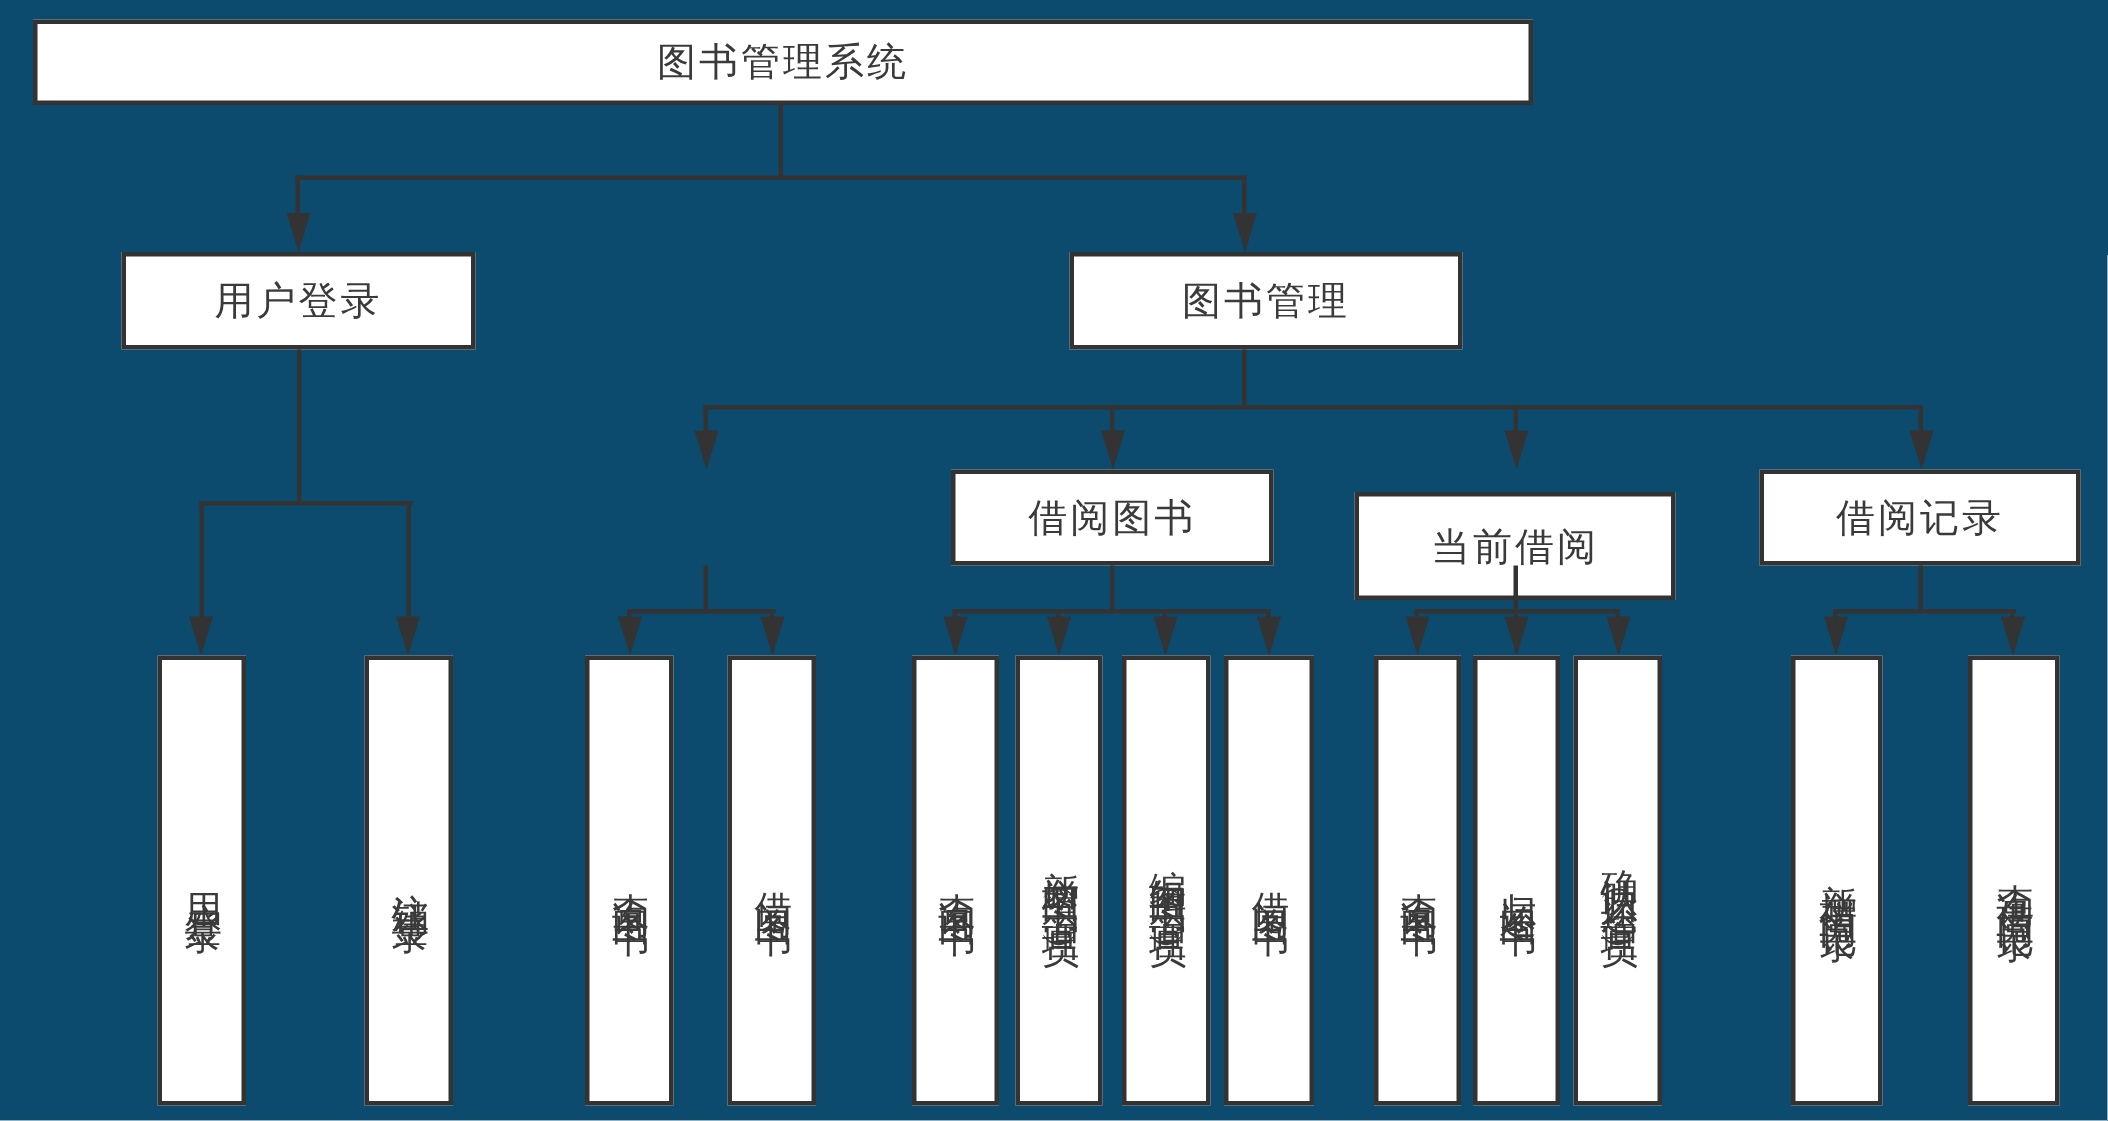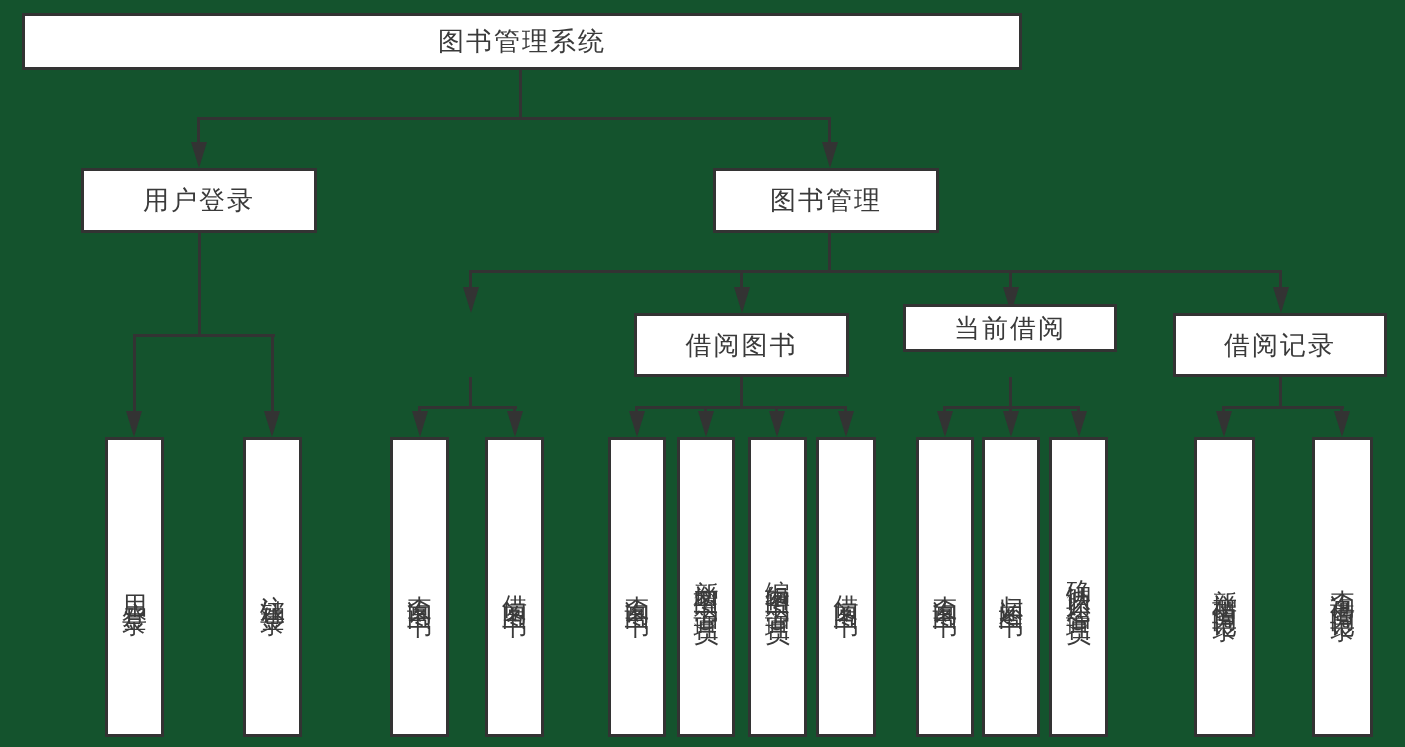--- a/index.html
+++ b/index.html
@@ -1,17 +1,17 @@
 <!DOCTYPE html>
 <html><head>
 <meta charset="utf-8">
 <style>
   html,body{margin:0;padding:0;background:#ffffff;}
   #canvas{
-    position:relative;width:1405px;height:747px;background:#14532d;overflow:hidden;
+    position:relative;width:1405px;height:747px;background:#0c4a6e;overflow:hidden;
     font-family:"Liberation Sans","DejaVu Sans",sans-serif;
   }
   .node{
     position:absolute;box-sizing:border-box;border:3px solid #333333;background:#ffffff;
     display:flex;align-items:center;justify-content:center;color:#3a3a3a;
   }
   .hlabel{font-size:26px;letter-spacing:2px;white-space:nowrap;}
   .leaf{top:437px;height:300px;}
   .vtext{
     writing-mode:vertical-rl;text-orientation:mixed;font-size:25px;line-height:1;
@@ -41,21 +41,21 @@
   <div class="v" style="left:519px;top:70px;height:48px"></div>
   <div class="h" style="left:197px;top:117px;width:634px"></div>
   <div class="v" style="left:197px;top:117px;height:30px"></div>
   <div class="arrow" style="left:191px;top:142px"></div>
   <div class="v" style="left:828px;top:117px;height:30px"></div>
   <div class="arrow" style="left:822px;top:142px"></div>
 
   <div class="node" style="left:81px;top:168px;width:236px;height:65px">
     <span class="hlabel">用户登录</span>
   </div>
-  <div class="node" style="left:713px;top:168px;width:226px;height:65px">
+  <div class="node" style="left:713px;top:168px;width:262px;height:65px">
     <span class="hlabel">图书管理</span>
   </div>
 
   <div class="v" style="left:198px;top:233px;height:103px"></div>
   <div class="h" style="left:133px;top:334px;width:142px"></div>
   <div class="v" style="left:133px;top:334px;height:80px"></div>
   <div class="arrow" style="left:126px;top:411px"></div>
   <div class="v" style="left:271px;top:334px;height:80px"></div>
   <div class="arrow" style="left:264px;top:411px"></div>
 
@@ -66,21 +66,21 @@
   <div class="v" style="left:740px;top:270px;height:20px"></div>
   <div class="arrow" style="left:734px;top:287px"></div>
   <div class="v" style="left:1009px;top:270px;height:20px"></div>
   <div class="arrow" style="left:1003px;top:287px"></div>
   <div class="v" style="left:1279px;top:270px;height:20px"></div>
   <div class="arrow" style="left:1273px;top:287px"></div>
 
   <div class="node" style="left:634px;top:313px;width:215px;height:64px">
     <span class="hlabel">借阅图书</span>
   </div>
-  <div class="node" style="left:903px;top:304px;width:214px;height:48px">
+  <div class="node" style="left:903px;top:328px;width:214px;height:72px">
     <span class="hlabel">当前借阅</span>
   </div>
   <div class="node" style="left:1173px;top:313px;width:214px;height:64px">
     <span class="hlabel">借阅记录</span>
   </div>
 
   <div class="v" style="left:469px;top:377px;height:31px"></div>
   <div class="h" style="left:418px;top:406px;width:99px"></div>
   <div class="v" style="left:418px;top:406px;height:10px"></div>
   <div class="arrow" style="left:412px;top:411px"></div>

